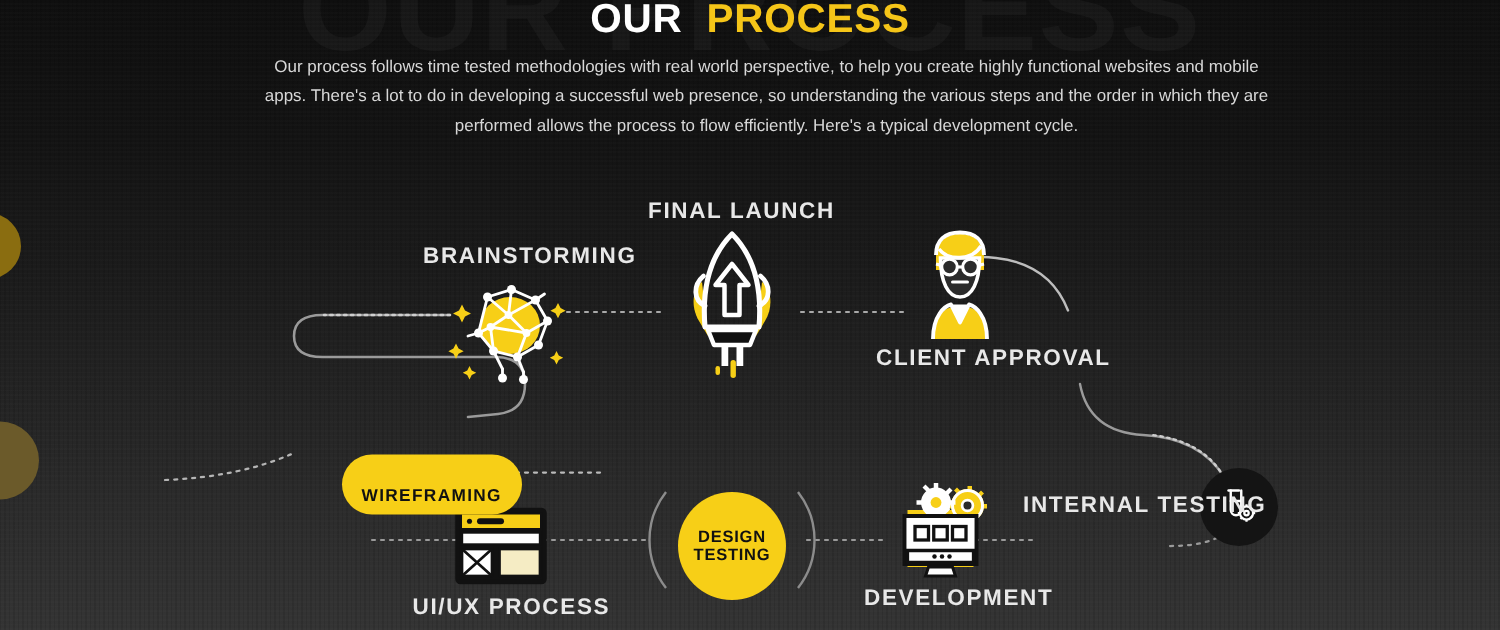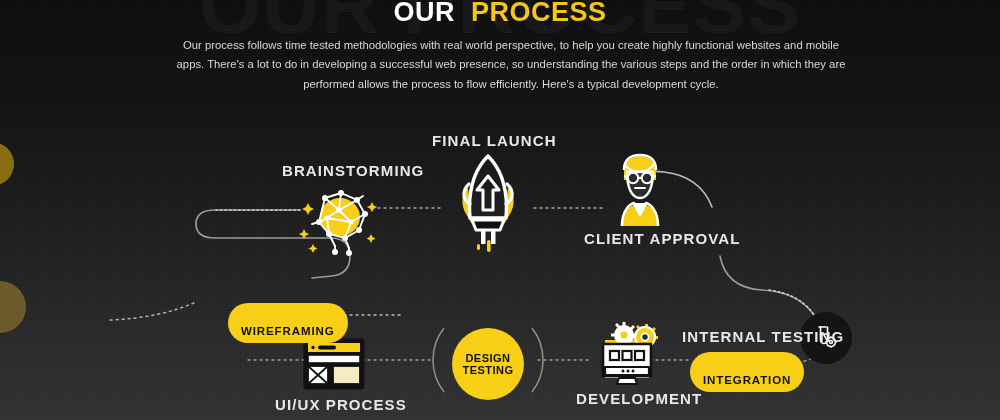--- a/index.html
+++ b/index.html
@@ -223,21 +223,20 @@
         <g stroke="#ffffff" stroke-width="1.5" fill="none">
           <circle cx="20" cy="19" r="4.4"></circle>
           <circle cx="20" cy="19" r="1.5"></circle>
           <path d="M20 13.2 L20 14.6 M20 23.4 L20 24.8 M14.2 19 L15.6 19 M24.4 19 L25.8 19
                    M16 15 L17 16 M23 21 L24 22 M24 16 L23 17 M17 22 L16 23"></path>
         </g>
       </svg>
     </div>
     <div class="lbl" style="left:682px;top:218px;width:116px;text-align:right;">INTERNAL TESTING</div>
 
-    <div class="pill" style="left:690px;top:242px;">INTEGRATION</div>
 
     <div class="node" style="left:576px;top:212px;">
       <div class="ico" style="left:17px;top:0;">
         <svg width="76" height="66" viewBox="0 0 76 66">
           <path d="M12 18 L56 18 L56 56 L12 56 Z" fill="#f7cf17"></path>
           <g stroke="#f7cf17" stroke-width="2" fill="none">
             <circle cx="52" cy="15" r="10"></circle>
           </g>
           <circle cx="52" cy="15" r="10" fill="#f7cf17"></circle>
           <g fill="#f7cf17">

